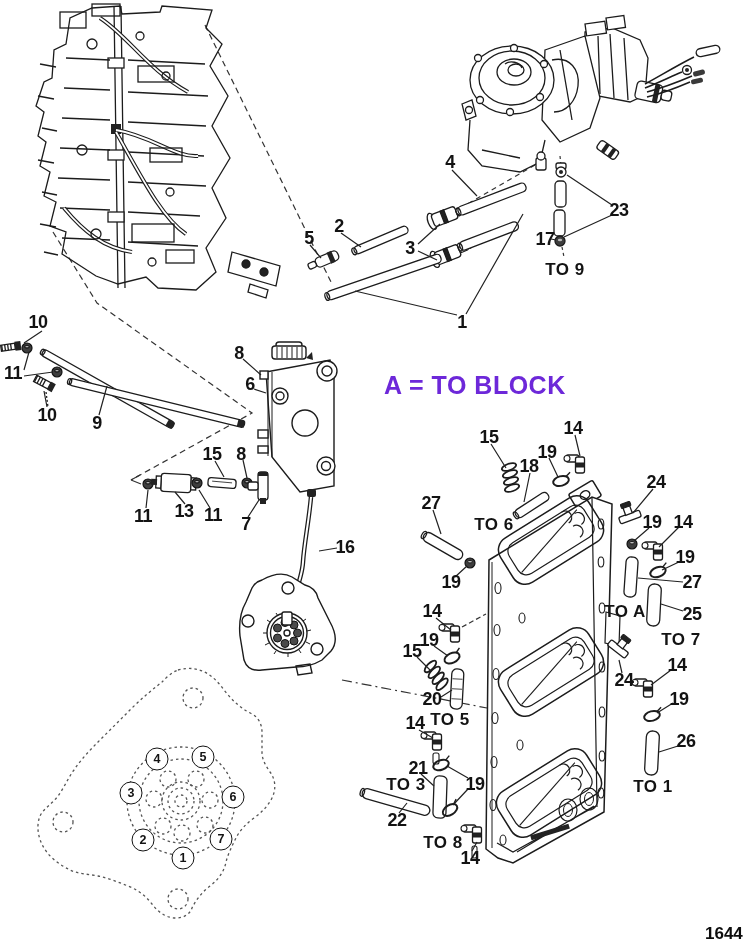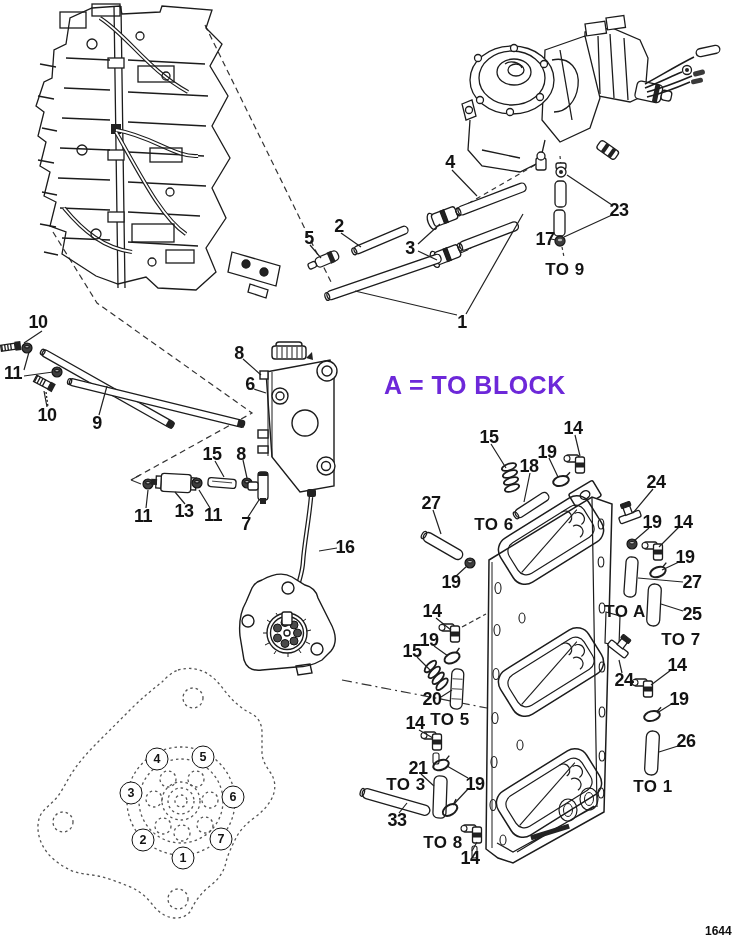--- a/index.html
+++ b/index.html
@@ -7,21 +7,21 @@
          font-family:"Liberation Sans",sans-serif;color:#111;}
   svg{position:absolute;left:0;top:0;}
   #labels{position:absolute;left:0;top:0;width:100%;height:100%;}
   .lbl{position:absolute;transform:translate(-50%,-50%);font-weight:bold;color:#131313;
        white-space:nowrap;line-height:1;}
   .num{font-size:18px;letter-spacing:-0.5px;}
   .to{font-size:17px;letter-spacing:0.5px;}
   .circ{width:21px;height:21px;border:1.7px solid #131313;border-radius:50%;
         background:#fff;font-size:12.5px;display:flex;align-items:center;justify-content:center;}
   .note{position:absolute;font-weight:bold;font-size:25px;letter-spacing:0.5px;color:#6d28d9;}
-  .pageno{position:absolute;font-weight:bold;font-size:12px;letter-spacing:0px;color:#0d0d0d;}
+  .pageno{position:absolute;font-weight:bold;font-size:17px;letter-spacing:0px;color:#0d0d0d;}
 </style>
 </head>
 <body>
 
 <div class="stage">
 <svg width="750" height="946" viewBox="0 0 750 946">
   <defs>
     <g id="nutD">
           <circle r="5" fill="#3d3d3d" stroke="#111" stroke-width="1.2"></circle>
           <ellipse cy="-1.3" rx="2.3" ry="1.3" fill="#bfbfbf"></ellipse>
@@ -502,21 +502,21 @@
       <span class="lbl num" style="left: 412px; top: 651px;">15</span>
       <span class="lbl num" style="left: 429px; top: 640px;">19</span>
       <span class="lbl num" style="left: 432px; top: 699px;">20</span>
       <span class="lbl num" style="left: 415px; top: 723px;">14</span>
       <span class="lbl num" style="left: 624px; top: 680px;">24</span>
       <span class="lbl num" style="left: 677px; top: 665px;">14</span>
       <span class="lbl num" style="left: 679px; top: 699px;">19</span>
       <span class="lbl num" style="left: 686px; top: 741px;">26</span>
       <span class="lbl num" style="left: 418px; top: 768px;">21</span>
       <span class="lbl num" style="left: 475px; top: 784px;">19</span>
-      <span class="lbl num" style="left: 397px; top: 820px;">33</span>
+      <span class="lbl num" style="left: 397px; top: 820px;">22</span>
       <span class="lbl num" style="left: 470px; top: 858px;">14</span>
       <span class="lbl to" style="left: 565px; top: 269px;">TO 9</span>
       <span class="lbl to" style="left: 494px; top: 524px;">TO 6</span>
       <span class="lbl to" style="left: 625px; top: 611px;">TO A</span>
       <span class="lbl to" style="left: 657px; top: 639px; margin-left: 24px;">TO 7</span>
       <span class="lbl to" style="left: 450px; top: 719px;">TO 5</span>
       <span class="lbl to" style="left: 653px; top: 786px;">TO 1</span>
       <span class="lbl to" style="left: 368px; top: 784px; margin-left: 38px;">TO 3</span>
       <span class="lbl to" style="left: 443px; top: 842px;">TO 8</span>
       <span class="lbl circ" style="left: 157px; top: 759px;">4</span>

